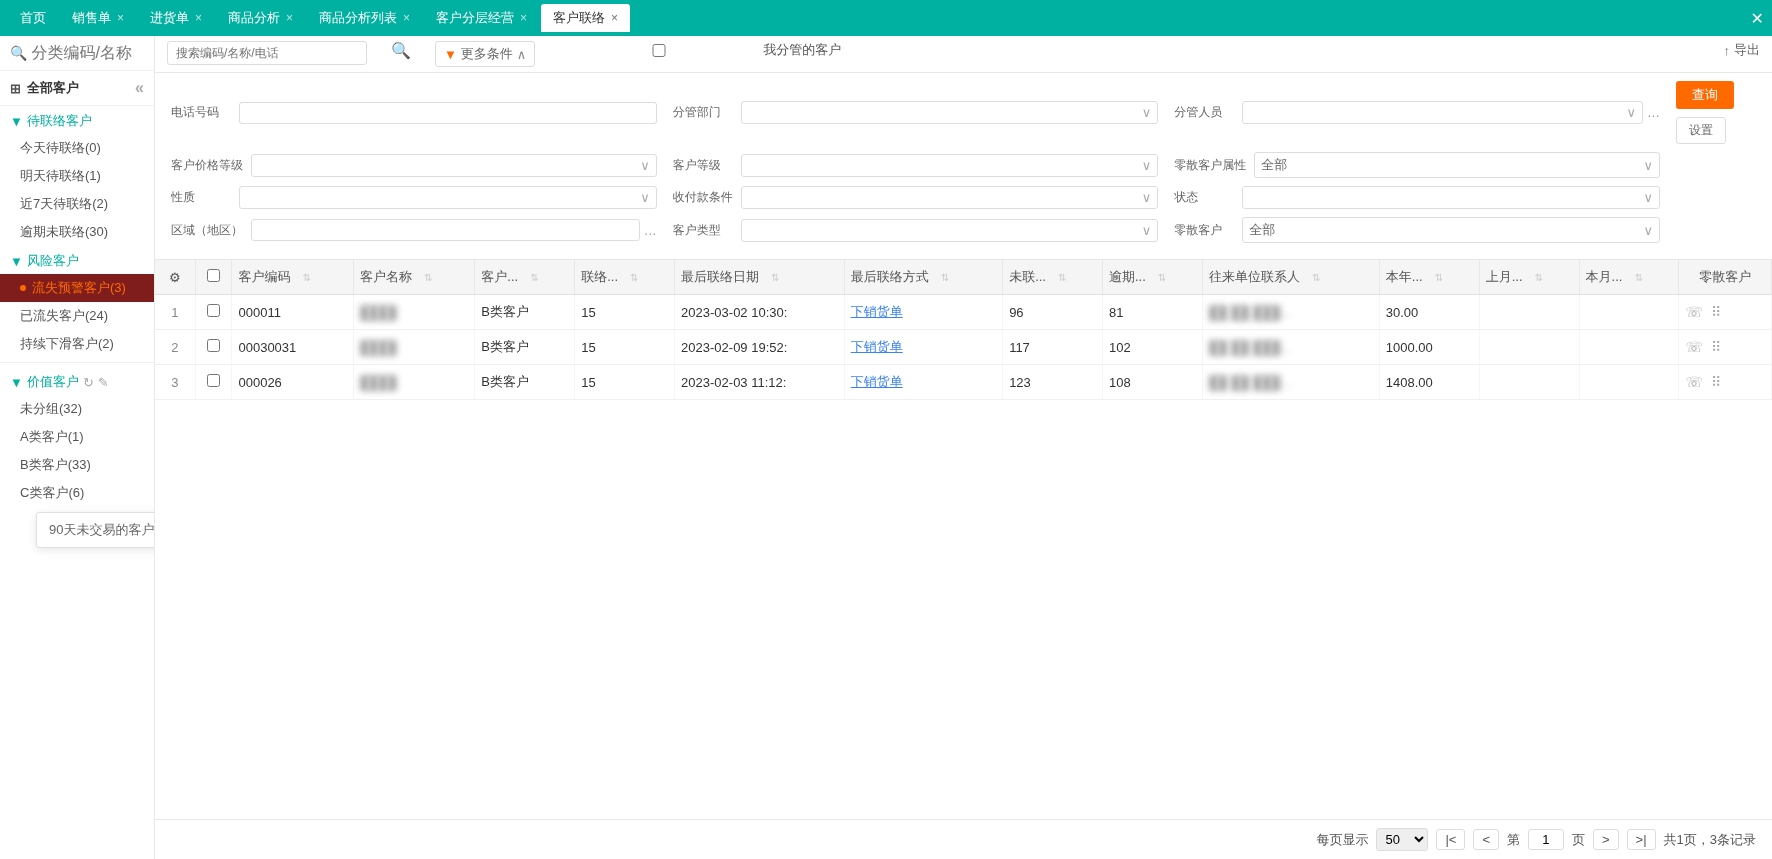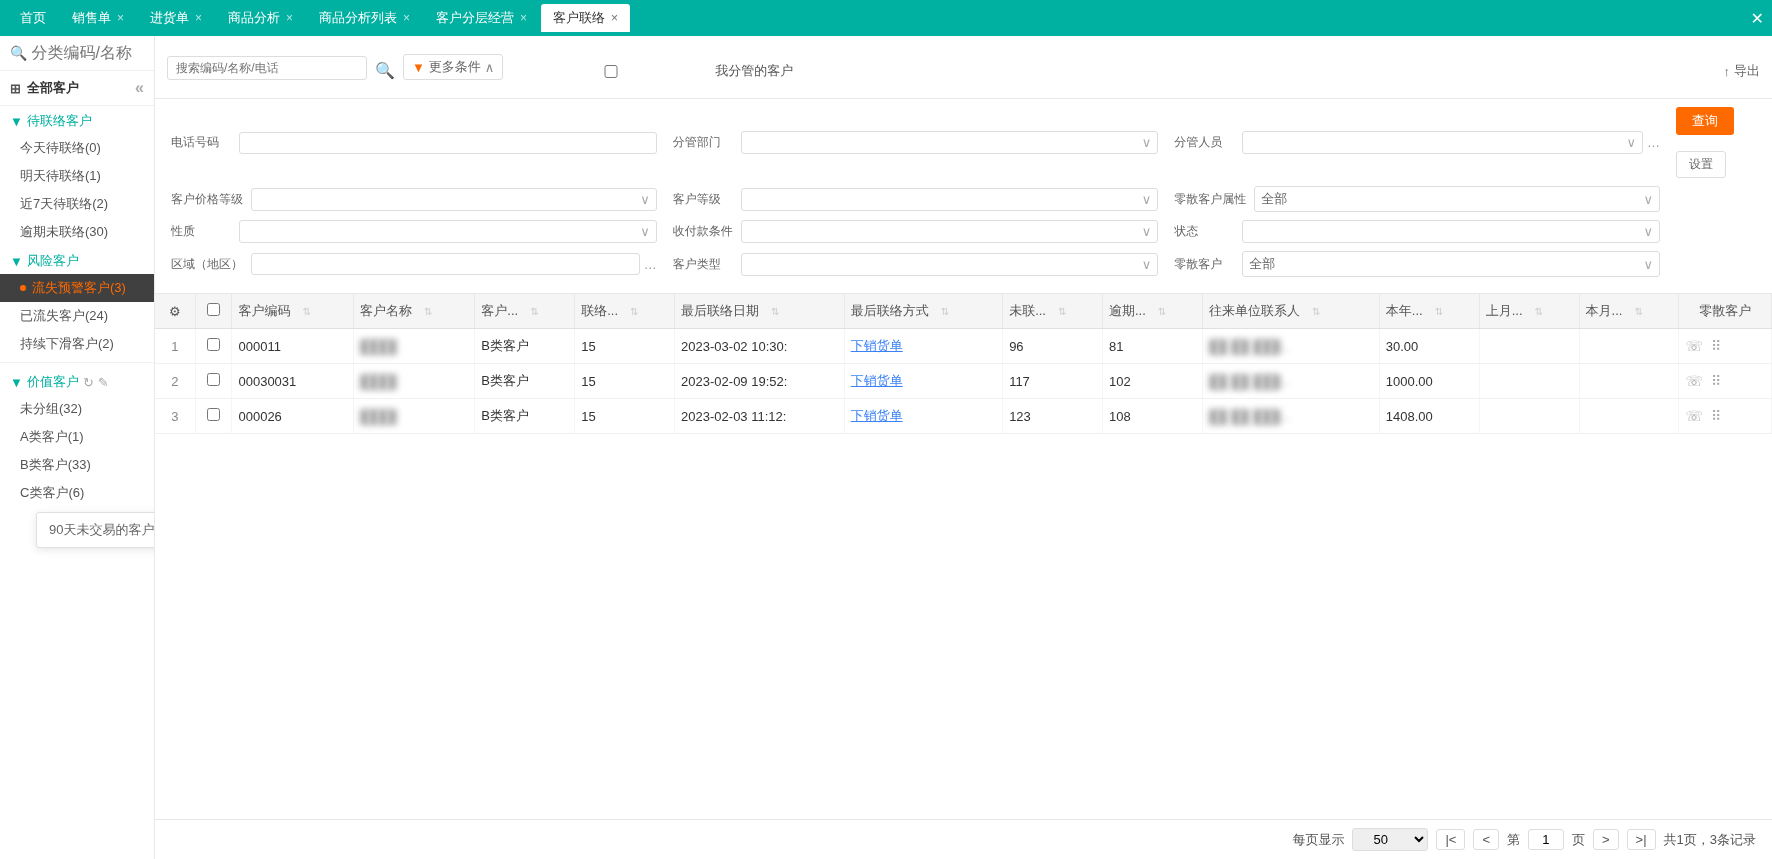--- a/index.html
+++ b/index.html
@@ -69,38 +69,38 @@
       color: #00b0a0; font-size: 12px; cursor: pointer;
     }
     .sidebar-group-title .arrow { margin-right: 4px; }
 
     .sidebar-item {
       padding: 5px 10px 5px 20px;
       color: #555; cursor: pointer; font-size: 12px;
       display: flex; align-items: center;
     }
     .sidebar-item.active {
-      color: #ff6a00; background: #404040;
+      color: #ff6a00; background: #7f1d1d;
     }
     .sidebar-item .dot { width: 6px; height: 6px; border-radius: 50%; background: #ff6a00; margin-right: 6px; }
 
     .sidebar-divider { height: 1px; background: #f0f0f0; margin: 4px 0; }
 
     
     .right-content {
       flex: 1; display: flex; flex-direction: column; overflow: hidden; background: #f5f7fa;
     }
 
     
     .search-bar {
-      display: flex; align-items: flex-end;
+      display: flex; align-items: flex-start;
       background: #fff;
-      padding: 18px 12px;
+      padding: 5px 12px;
       border-bottom: 1px solid #e8e8e8;
-      gap: 8px;
+      gap: 24px;
     }
     .search-bar input {
       border: 1px solid #ddd; border-radius: 3px;
       padding: 4px 8px; font-size: 12px; width: 200px;
       outline: none;
     }
     .search-btn {
       background: none; border: none; cursor: pointer;
       color: #ff6a00; font-size: 16px;
     }
@@ -150,21 +150,21 @@
 
     .query-btn {
       background: #ff6a00; color: #fff; border: none; border-radius: 3px;
       padding: 5px 16px; cursor: pointer; font-size: 13px;
     }
     .settings-btn {
       background: #fff; color: #666; border: 1px solid #ddd; border-radius: 3px;
       padding: 4px 12px; cursor: pointer; font-size: 12px; margin-top: 4px;
     }
     .query-settings {
-      display: flex; flex-direction: column; align-items: flex-start; gap: 12px;
+      display: flex; flex-direction: column; align-items: flex-start; gap: 4px;
     }
 
     
     .table-area {
       flex: 1; overflow: auto; background: #fff; margin: 0; position: relative;
     }
 
     table {
       width: 100%; border-collapse: collapse; font-size: 12px;
     }
@@ -194,21 +194,21 @@
       z-index: 10; white-space: nowrap;
     }
 
     
     .pagination-bar {
       display: flex; align-items: center; justify-content: flex-end;
       padding: 8px 16px; background: #fff; border-top: 1px solid #e8e8e8;
       gap: 8px; font-size: 12px; color: #555;
     }
     .page-size-select {
-      border: 1px solid #ddd; border-radius: 3px; padding: 2px 16px;
+      border: 1px solid #ddd; border-radius: 3px; padding: 2px 4px;
     }
     .page-btn {
       border: 1px solid #ddd; background: #fff; border-radius: 3px;
       padding: 2px 8px; cursor: pointer; color: #555;
     }
     .page-btn:disabled { color: #ccc; cursor: not-allowed; }
     .page-input {
       border: 1px solid #ddd; border-radius: 3px; padding: 2px 6px;
       width: 36px; text-align: center;
     }

